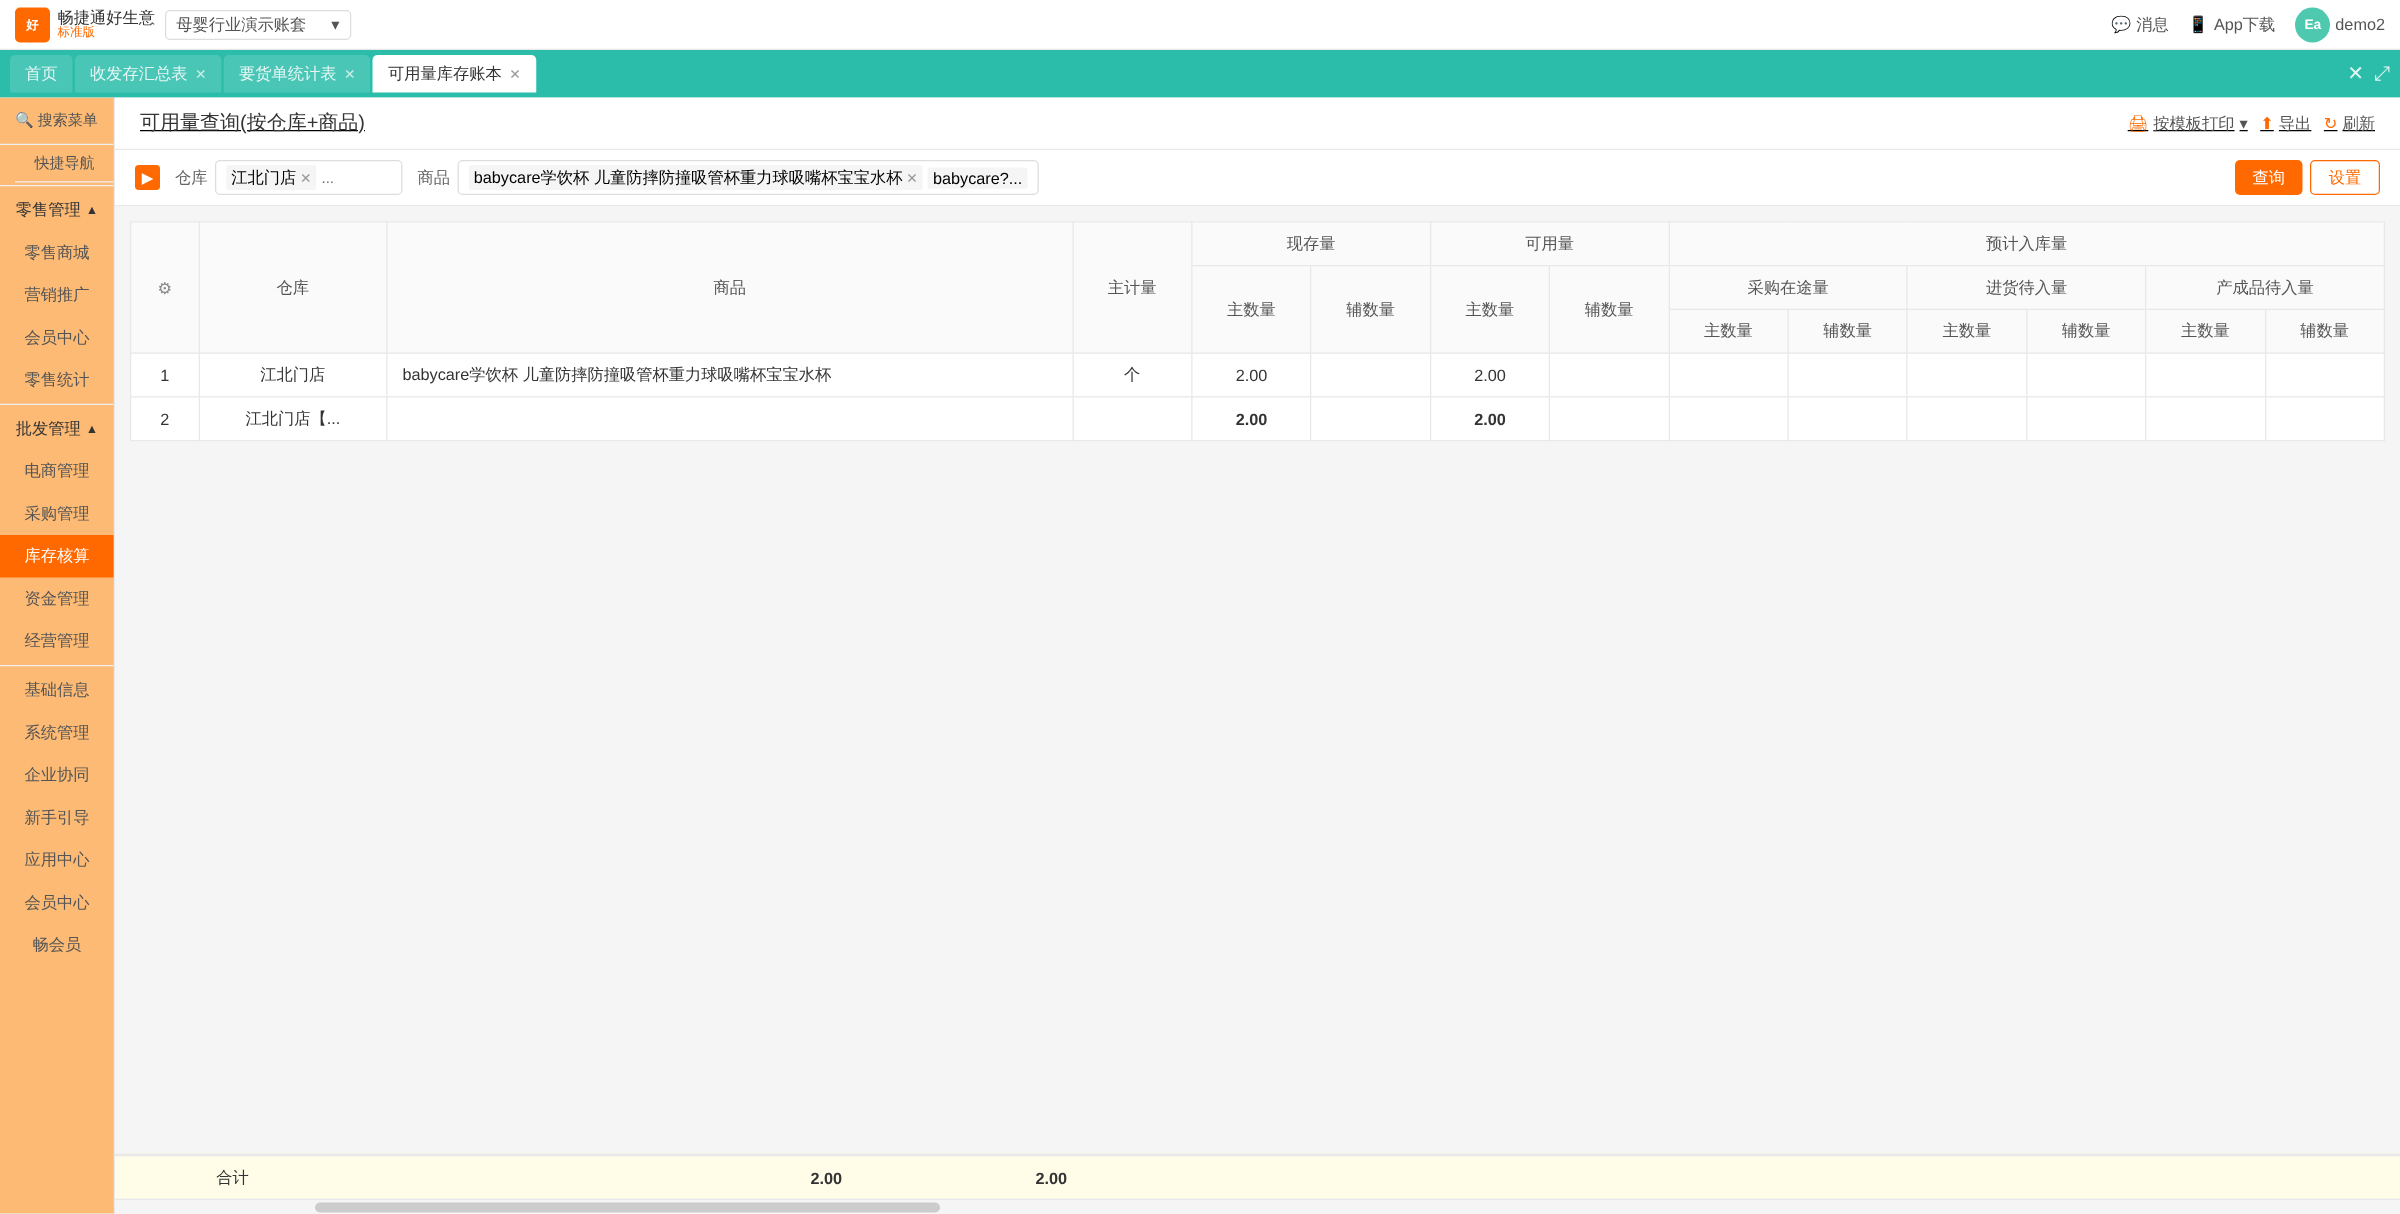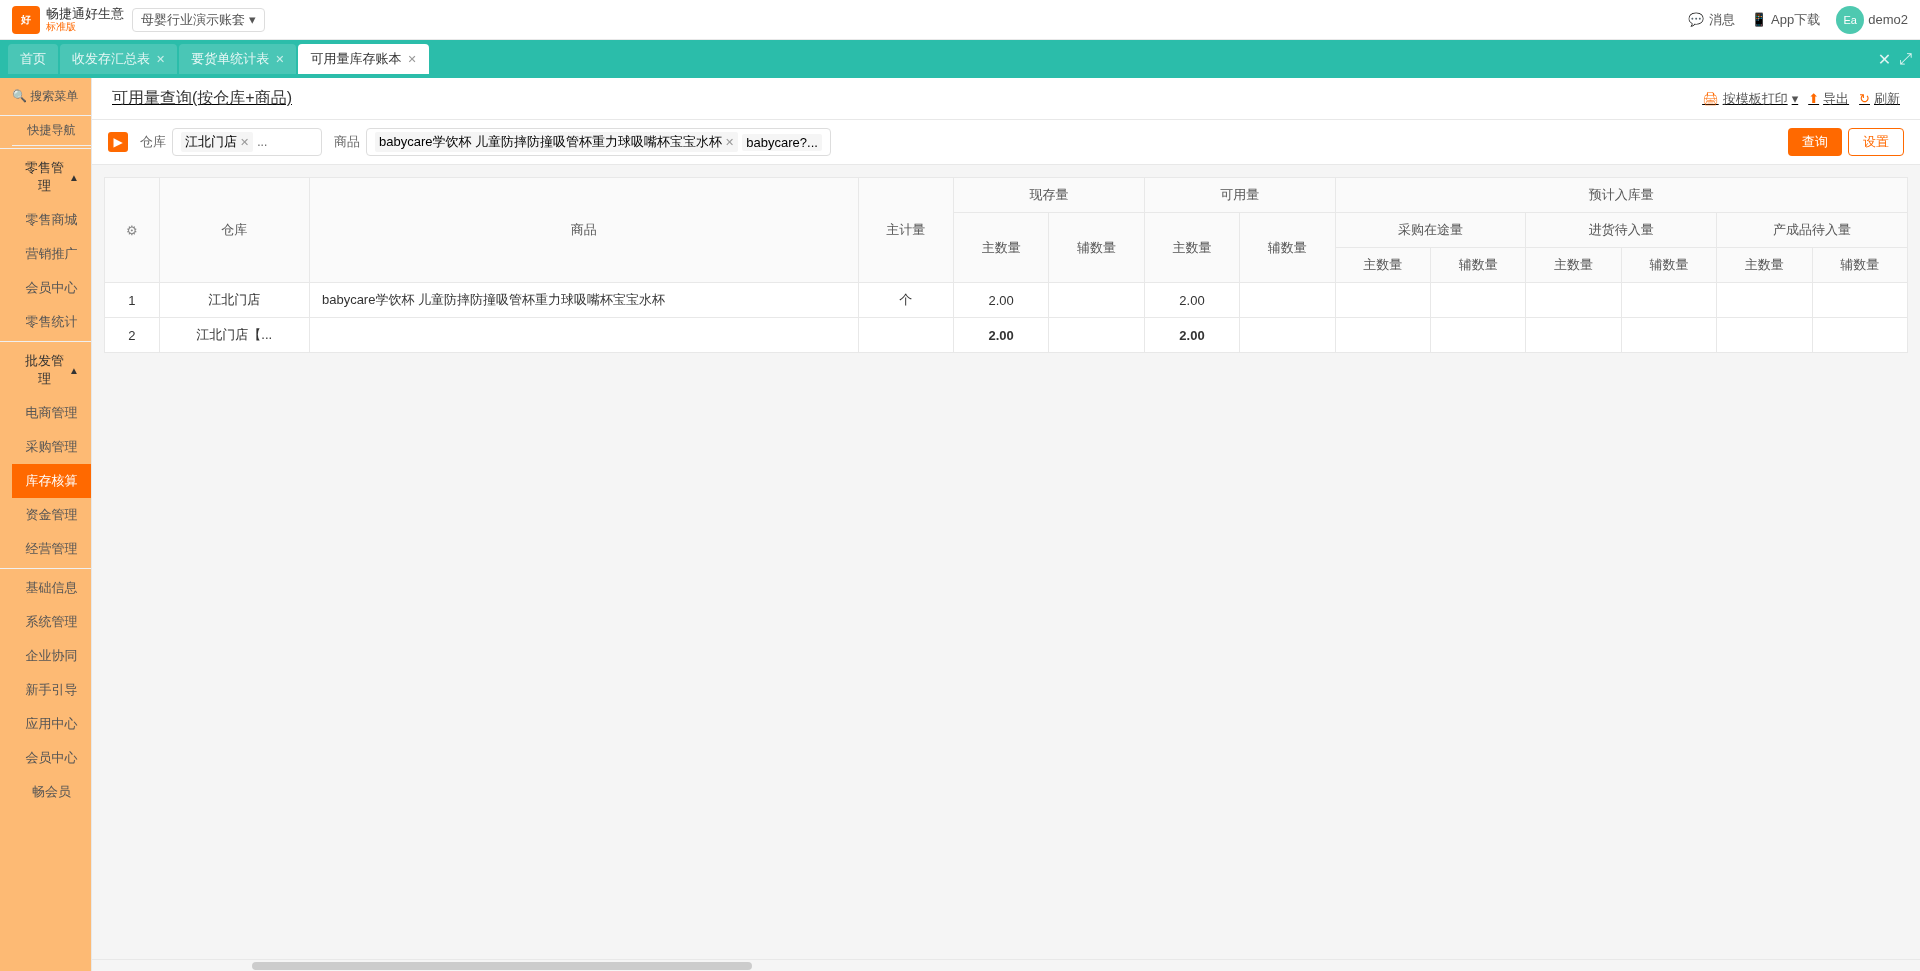--- a/index.html
+++ b/index.html
@@ -43,21 +43,21 @@
       color: #333;
       line-height: 1.2;
     }
     .logo-sub {
       color: #ff6900;
       font-size: 10px;
     }
     .dropdown-selector {
       display: flex;
       align-items: center;
-      gap: 4px;
+      gap: 20px;
       border: 1px solid #ddd;
       border-radius: 4px;
       padding: 2px 8px;
       cursor: pointer;
       font-size: 12px;
       color: #555;
     }
     .top-bar-right {
       display: flex;
       align-items: center;
@@ -74,20 +74,21 @@
     .avatar-circle {
       width: 28px;
       height: 28px;
       border-radius: 50%;
       background: #4ec9b0;
       display: flex;
       align-items: center;
       justify-content: center;
       color: white;
       font-size: 11px;
+      font-weight: bold;
     }
 
     
     .tab-bar {
       background: #2bbdaa;
       height: 38px;
       display: flex;
       align-items: center;
       padding: 0 8px;
       gap: 2px;
@@ -169,21 +170,20 @@
       text-align: center;
       margin-left: 12px;
     }
     .sidebar-item {
       padding: 8px 12px;
       font-size: 13px;
       color: #555;
       cursor: pointer;
       text-align: center;
       position: relative;
-      margin-left: 12px;
     }
     .sidebar-item.active {
       background: #ff6900;
       color: white;
     }
     .sidebar-item.section-header {
       display: flex;
       align-items: center;
       justify-content: center;
       gap: 4px;
@@ -588,19 +588,36 @@
             <td></td>
             <td></td>
             <td></td>
             <td></td>
             <td></td>
           </tr>
         </tbody>
       </table>
     </div>
 
+    <div class="table-footer">
+      <table style="width:100%; border-collapse:collapse; font-size:13px;">
+        <tbody>
+            <tr>
+          <td style="width:32px; text-align:center; color:#333;"></td>
+          <td style="width:100px; text-align:center; color:#333; font-weight:500;">合计</td>
+          <td style="width:320px;"></td>
+          <td style="width:60px;"></td>
+          <td style="width:90px; text-align:center; font-weight:bold; color:#333;">2.00</td>
+          <td style="width:90px;"></td>
+          <td style="width:90px; text-align:center; font-weight:bold; color:#333;">2.00</td>
+          <td style="width:90px;"></td>
+          <td colspan="6"></td>
+        </tr>
+      </tbody>
+        </table>
+    </div>
 
     <div class="bottom-scrollbar">
       <div class="scrollbar-thumb"></div>
     </div>
 
   </div>
 </div>
 
 </body></html>

